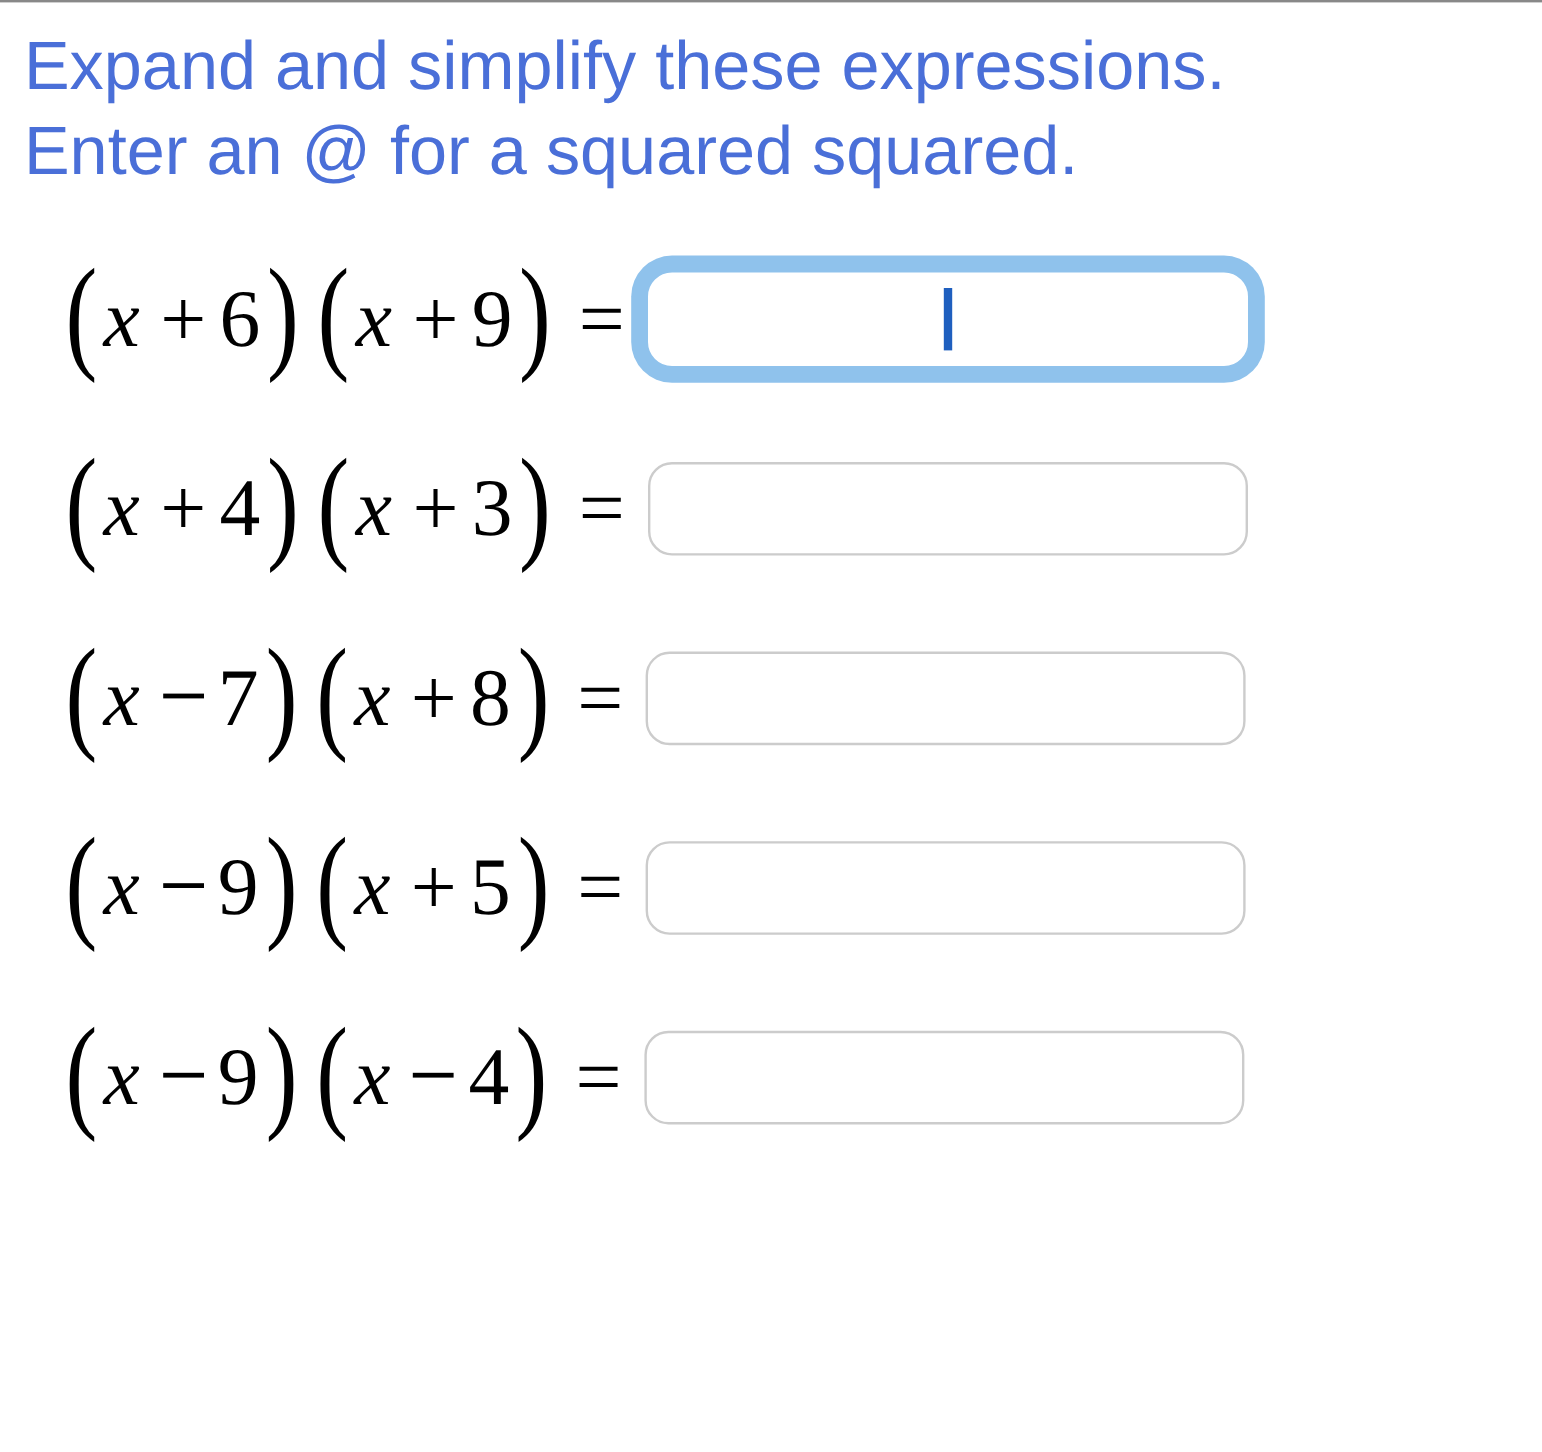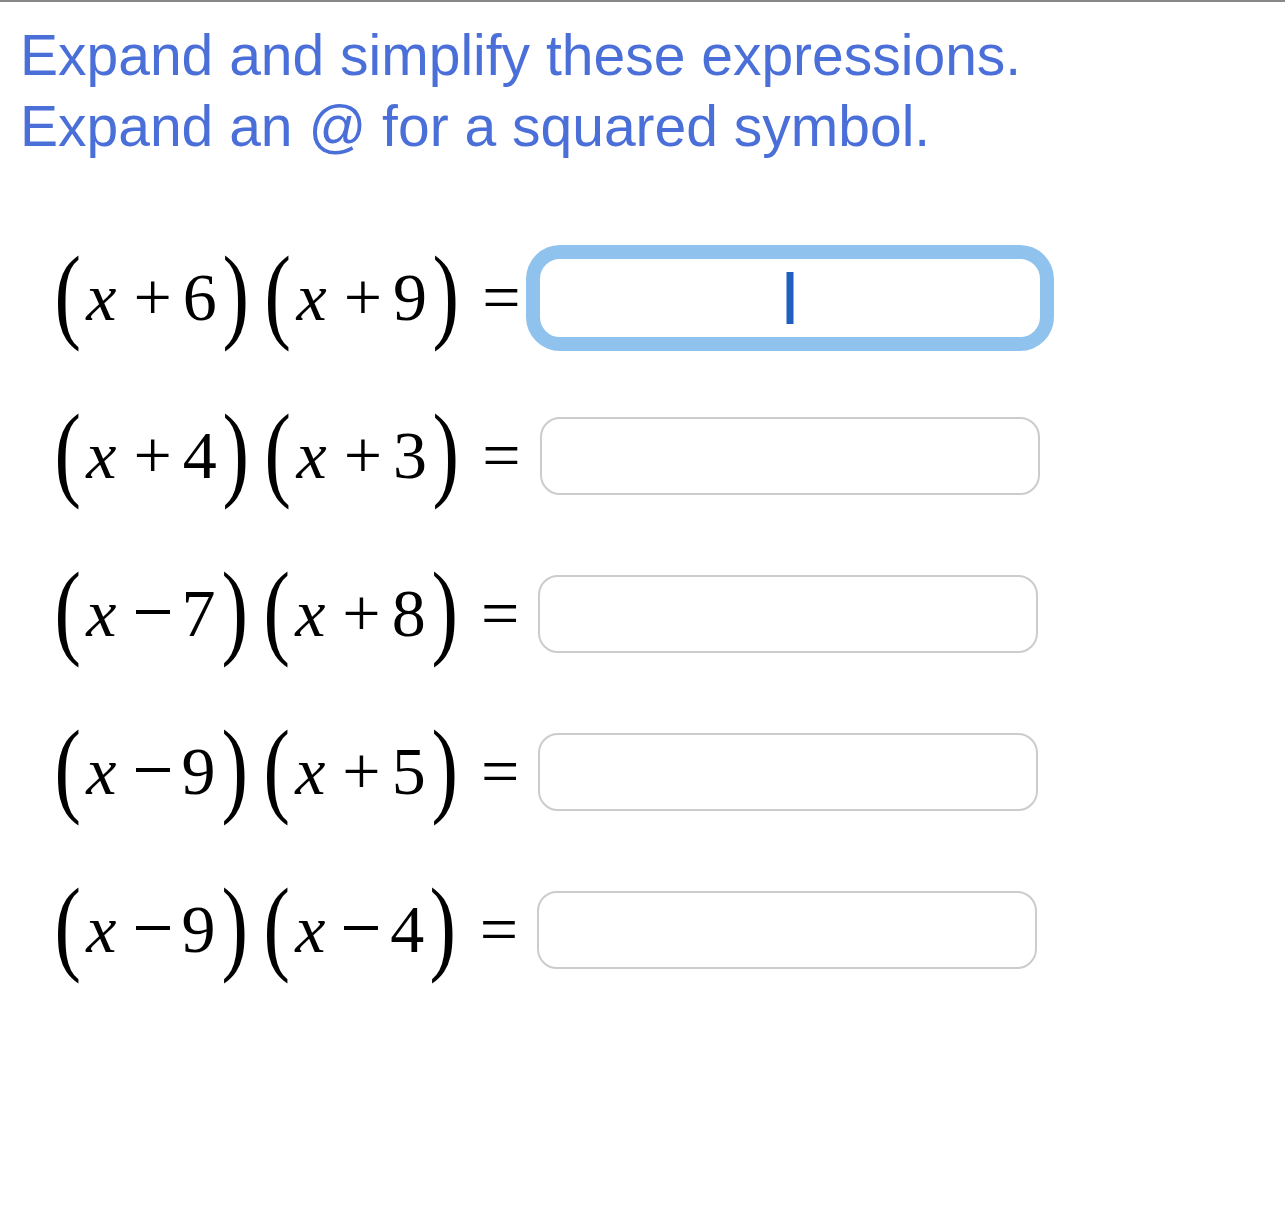--- a/index.html
+++ b/index.html
@@ -11,21 +11,21 @@
     width: 1285px;
   }
   .container {
     border-top: 2px solid #888;
     padding: 18px 20px 40px 20px;
   }
   .instructions {
     color: #4a6fd8;
     font-size: 57px;
     line-height: 1.25;
-    margin-bottom: 80px;
+    margin-bottom: 48px;
   }
   .rows {
     padding-left: 30px;
   }
   .row {
     display: flex;
     align-items: center;
     margin-bottom: 48px;
     height: 110px;
   }
@@ -109,21 +109,21 @@
     top: -2px;
     margin: 0 12px;
   }
 </style>
 </head>
 <body>
 
 <div class="container">
   <div class="instructions">
     <span>Expand and simplify these expressions.</span><br>
-    <span>Expand an @ for a squared symbol.</span>
+    <span>Enter an @ for a squared squared.</span>
   </div>
 
   <div class="rows">
 
     <div class="row">
       <div class="expr">
         <span class="paren">(</span>
         <span class="xvar">x</span>
         <span class="op">+</span>
         <span>6</span>

